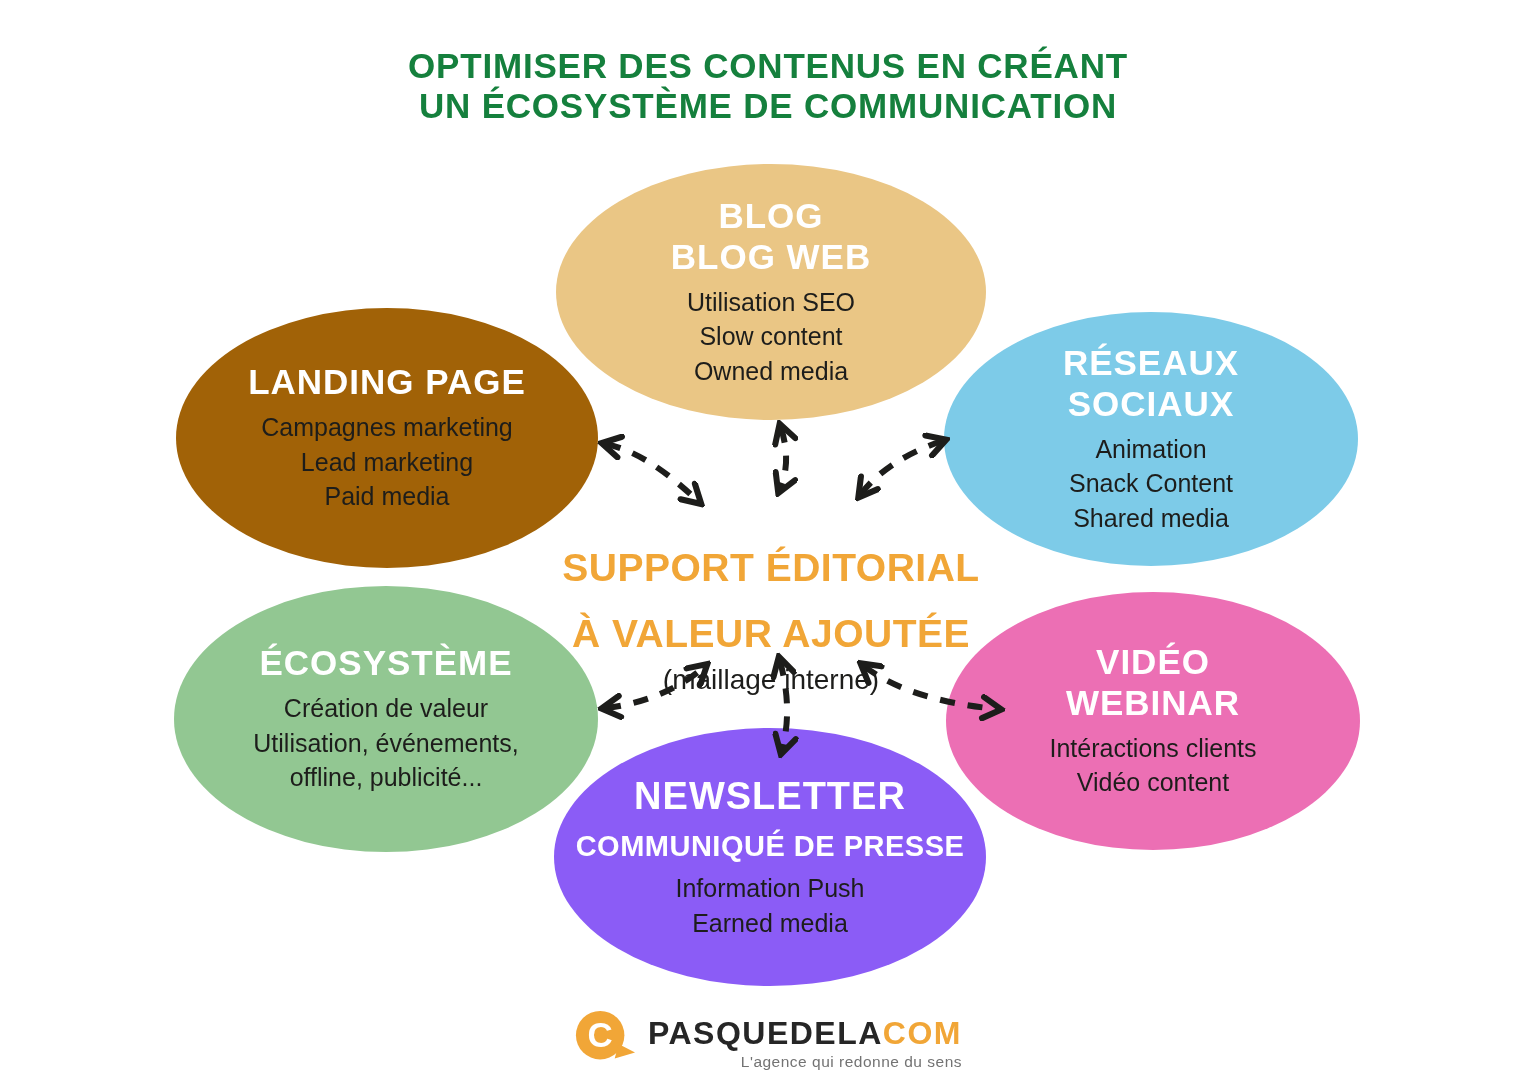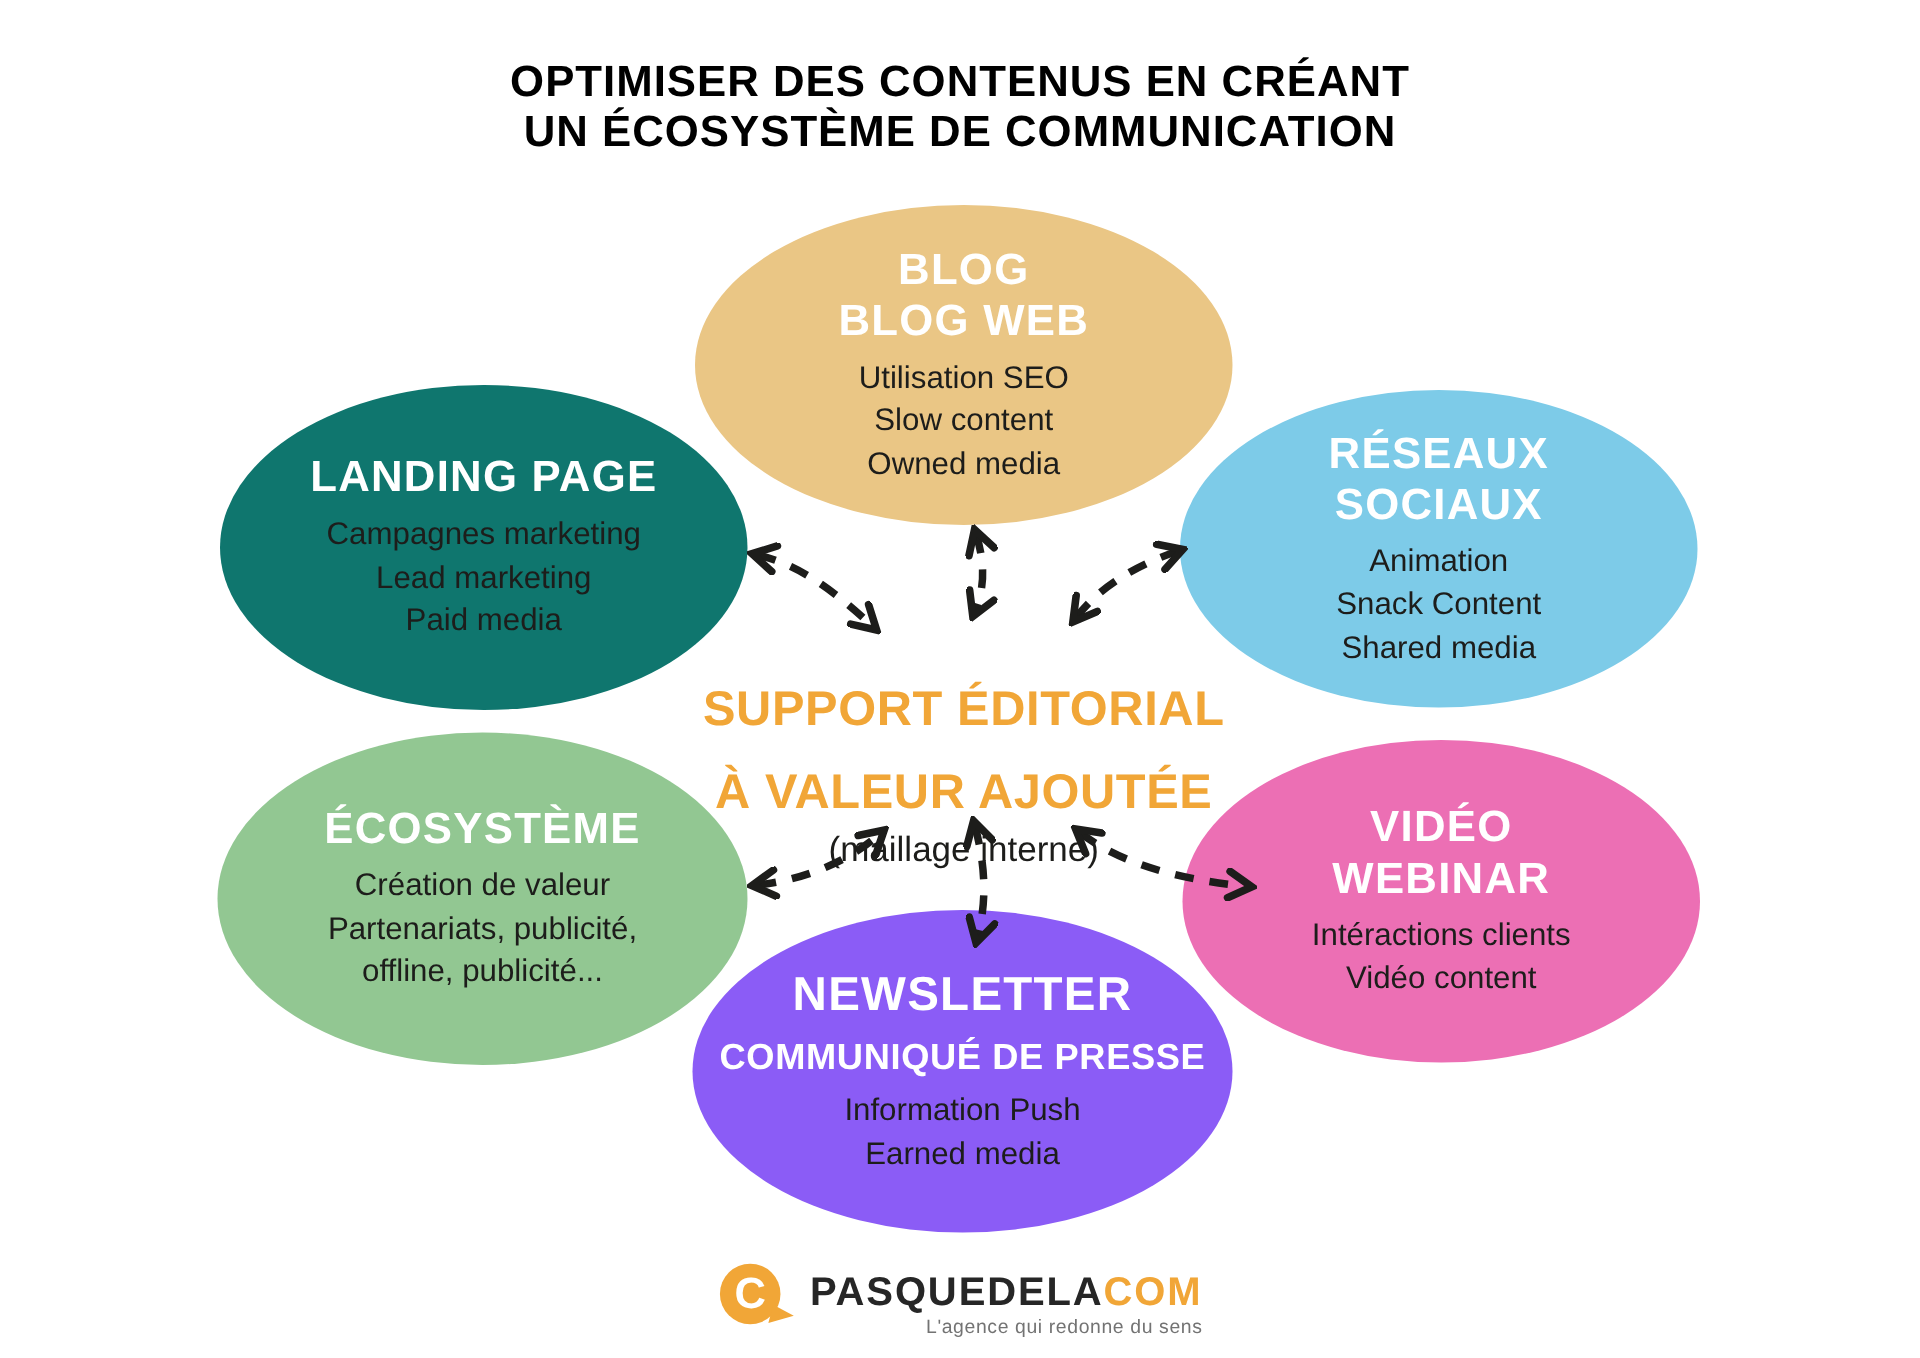--- a/index.html
+++ b/index.html
@@ -15,21 +15,21 @@
   
   .title {
     position: absolute;
     top: 46px; left: 0;
     width: 100%;
     text-align: center;
     font-size: 35px;
     font-weight: bold;
     letter-spacing: 0.8px;
     line-height: 40px;
-    color: #000000;
+    color: #15803d;
   }
   .title span { display: block; }
 
   
   .node {
     position: absolute;
     border-radius: 50%;
     display: flex;
     flex-direction: column;
     align-items: center;
@@ -137,21 +137,21 @@
       <span class="hline">BLOG</span>
       <span class="hline h2">BLOG WEB</span>
     </div>
     <div class="node-items">
       <div>Utilisation SEO</div>
       <div>Slow content</div>
       <div>Owned media</div>
     </div>
   </div>
 
-  <div class="node node--landing" style="background-color: #0f766e;">
+  <div class="node node--landing" style="background-color: #a16207;">
     <div class="node-heading">
       <span class="hline">LANDING PAGE</span>
     </div>
     <div class="node-items">
       <div>Campagnes marketing</div>
       <div>Lead marketing</div>
       <div>Paid media</div>
     </div>
   </div>
 
@@ -166,21 +166,21 @@
       <div>Shared media</div>
     </div>
   </div>
 
   <div class="node node--ecosysteme" style="background-color: rgb(146, 199, 146);">
     <div class="node-heading">
       <span class="hline">ÉCOSYSTÈME</span>
     </div>
     <div class="node-items">
       <div>Création de valeur</div>
-      <div>Partenariats, publicité,</div>
+      <div>Utilisation, événements,</div>
       <div>offline, publicité...</div>
     </div>
   </div>
 
   <div class="node node--video" style="background-color: rgb(236, 111, 180);">
     <div class="node-heading">
       <span class="hline">VIDÉO</span>
       <span class="hline h2">WEBINAR</span>
     </div>
     <div class="node-items">

